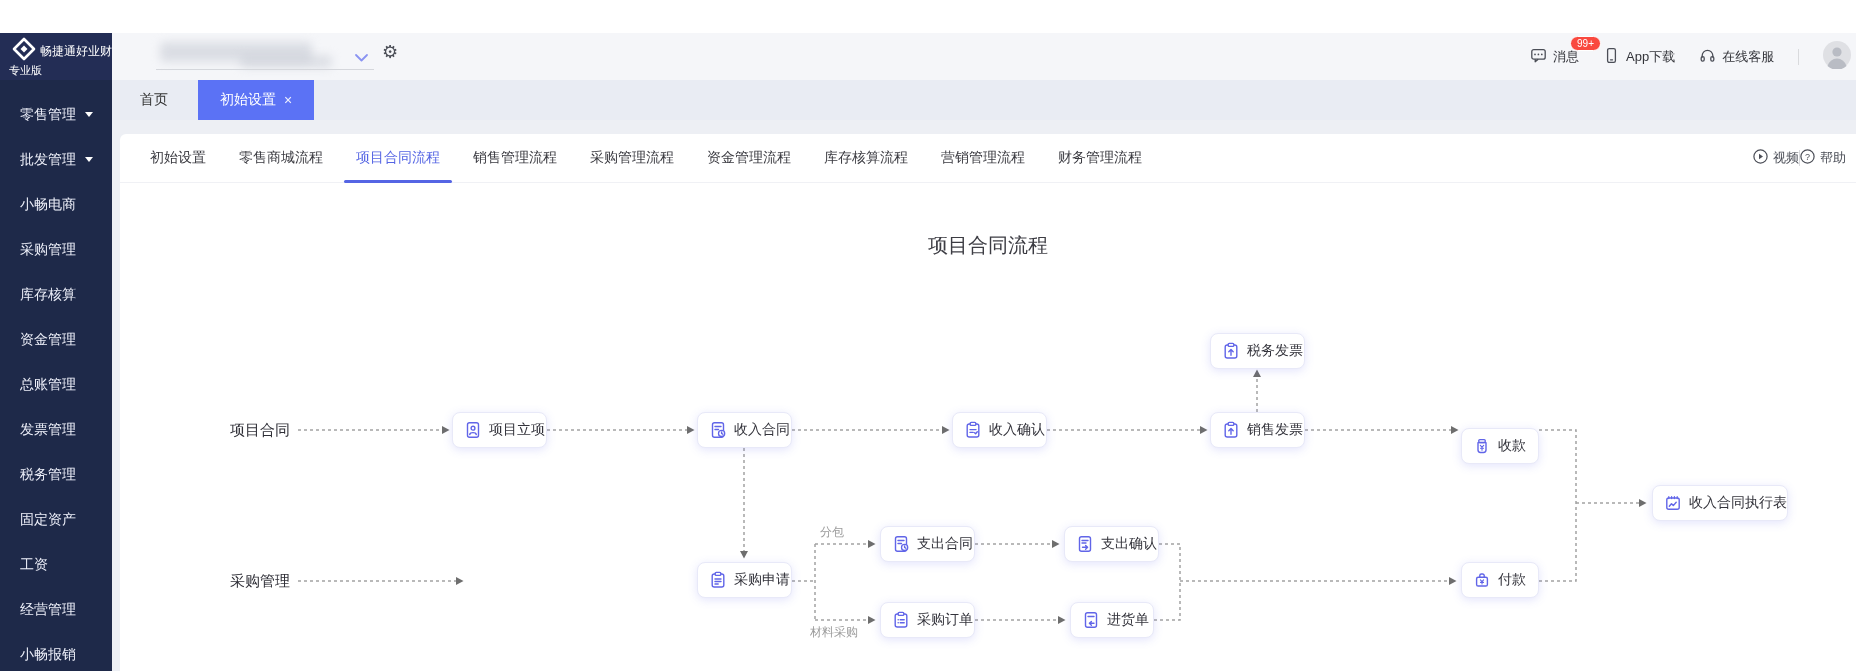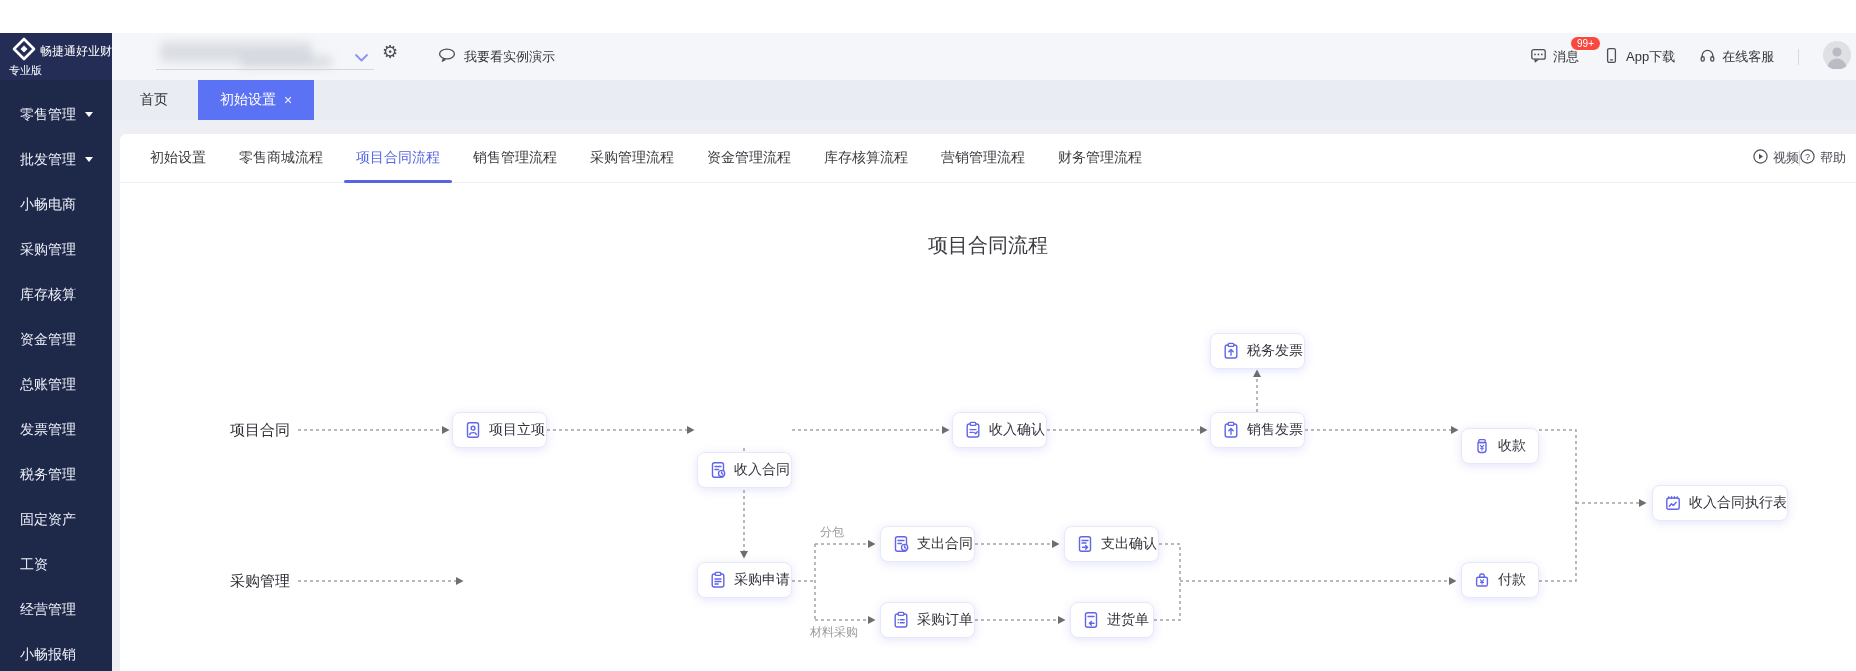--- a/index.html
+++ b/index.html
@@ -76,29 +76,20 @@
     <div class="blur1"></div>
     <div class="blur2"></div>
     <div class="acct-underline"></div>
     <span class="acct-chevron">
       <svg width="15" height="10" viewBox="0 0 15 10">
           <path d="M2 2l5.5 5.5L13 2" stroke="#8a93f2" stroke-width="1.8" fill="none" stroke-linecap="round" stroke-linejoin="round"></path>
         </svg>
     </span>
   </div>
   <span class="gear">⚙</span>
-  <div class="demo">
-    <span>
-      <svg width="18" height="15" viewBox="0 0 18 15">
-          <ellipse cx="9" cy="6" rx="7.4" ry="4.9" stroke="#4b4e57" stroke-width="1.3" fill="none"></ellipse>
-          <path d="M5.6 10.4L4.3 13.2l3.2-1.8" stroke="#4b4e57" stroke-width="1.3" fill="none" stroke-linejoin="round"></path>
-        </svg>
-    </span>
-    <span>我要看实例演示</span>
-  </div>
   <div class="hright">
     <div class="hitem">
       <span>
         <svg width="17" height="17" viewBox="0 0 17 17">
             <rect x="1.8" y="2.6" width="13.4" height="9.6" rx="2" stroke="#4b4e57" stroke-width="1.3" fill="none"></rect>
             <path d="M5.2 12.2v2.6l3-2.6" stroke="#4b4e57" stroke-width="1.3" fill="none" stroke-linejoin="round"></path>
             <path d="M5 7.4h.01M8.4 7.4h.01M11.8 7.4h.01" stroke="#4b4e57" stroke-width="1.7" stroke-linecap="round"></path>
           </svg>
       </span>
       <span>消息</span>
@@ -268,21 +259,21 @@
       <div class="fnode" style="left: 332px; top: 278px; width: 95px;">
         <span class="nicon">
           <svg width="18" height="18" viewBox="0 0 18 18">
             <rect x="3.5" y="1.8" width="11" height="14.4" rx="2" stroke="#6165e8" stroke-width="1.4" fill="none" stroke-linecap="round" stroke-linejoin="round"></rect>
             <circle cx="9" cy="7.2" r="1.9" stroke="#6165e8" stroke-width="1.4" fill="none" stroke-linecap="round" stroke-linejoin="round"></circle>
             <path d="M5.7 13.5c.6-2.5 6-2.5 6.6 0" stroke="#6165e8" stroke-width="1.4" fill="none" stroke-linecap="round" stroke-linejoin="round"></path>
           </svg>
         </span>
         <span>项目立项</span>
       </div>
-      <div class="fnode" style="left: 577px; top: 278px; width: 95px; margin-top: 40px;">
+      <div class="fnode" style="left: 577px; top: 278px; width: 95px;">
         <span class="nicon">
           <svg width="18" height="18" viewBox="0 0 18 18">
             <rect x="3.5" y="1.8" width="11" height="14.4" rx="2" stroke="#6165e8" stroke-width="1.4" fill="none" stroke-linecap="round" stroke-linejoin="round"></rect>
             <path d="M6 5.5h6M6 8.5h3.5" stroke="#6165e8" stroke-width="1.4" fill="none" stroke-linecap="round" stroke-linejoin="round"></path>
             <circle cx="12.6" cy="12.4" r="3.1" fill="#fff" stroke="#6165e8" stroke-width="1.3"></circle>
             <path d="M12.6 11v1.5l1.2.7" stroke="#6165e8" stroke-width="1.4" fill="none" stroke-linecap="round" stroke-linejoin="round"></path>
           </svg>
         </span>
         <span>收入合同</span>
       </div>

